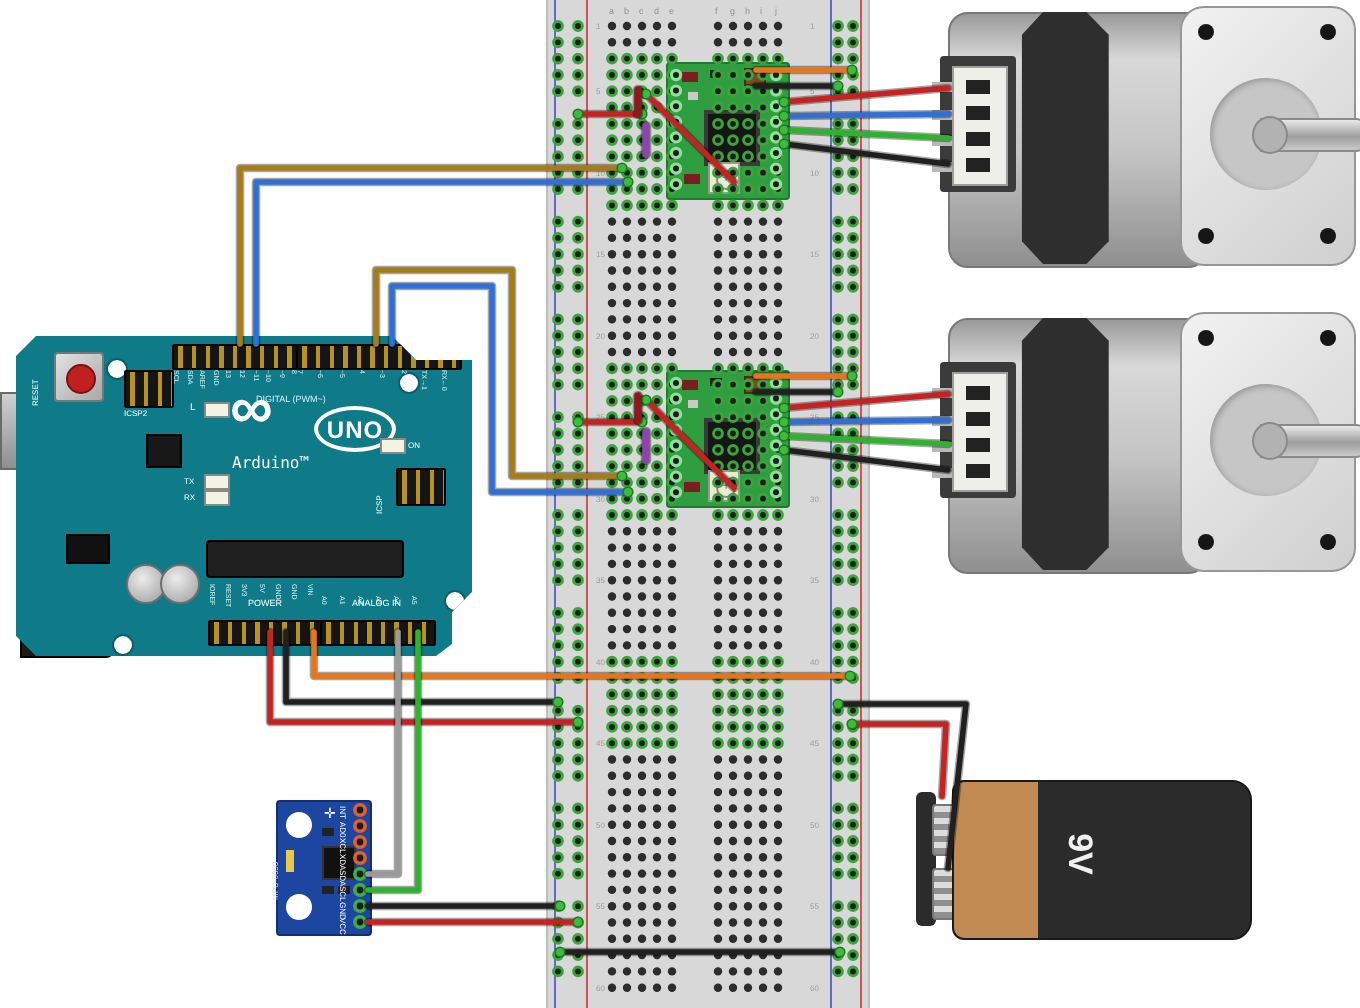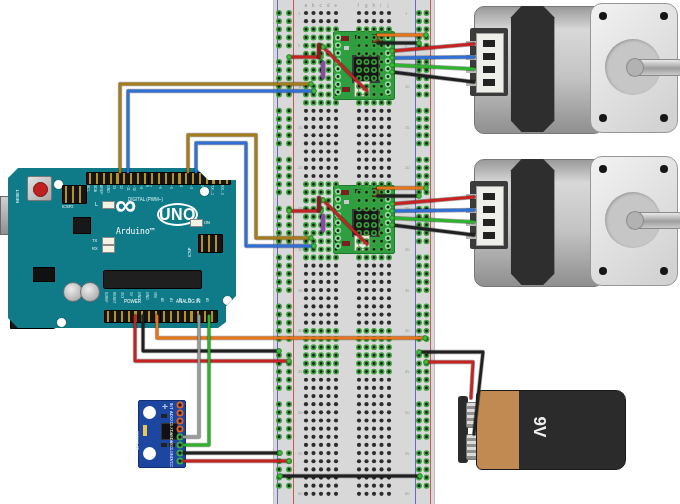--- a/index.html
+++ b/index.html
@@ -73,21 +73,21 @@
 
     <span class="abs tinylabel" style="left:87px;top:33px;font-size:5px;">L</span>
     <div class="abs" style="left:94px;top:33px;width:11px;height:6px;background:#f3f3e4;border:1px solid #888;"></div>
     <span class="abs tinylabel" style="left:84px;top:70px;">TX</span>
     <div class="abs" style="left:94px;top:69px;width:11px;height:6px;background:#f3f3e4;border:1px solid #888;"></div>
     <span class="abs tinylabel" style="left:84px;top:78px;">RX</span>
     <div class="abs" style="left:94px;top:77px;width:11px;height:6px;background:#f3f3e4;border:1px solid #888;"></div>
 
     <span class="abs" style="left:107px;top:22px;font-size:30px;color:#fff;font-weight:bold;line-height:30px;">∞</span>
     <div class="abs" style="left:149px;top:35px;width:37px;height:19px;border:2px solid #fff;border-radius:50%;display:flex;align-items:center;justify-content:center;">
-      <span style="font-size:16px;font-weight:bold;color:#fff;letter-spacing:0.5px;text-align:center;">UNO</span>
+      <span style="font-size:12px;font-weight:bold;color:#fff;letter-spacing:0.5px;text-align:center;">UNO</span>
     </div>
     <span class="abs" style="left:108px;top:59px;font-size:8px;color:#fff;font-family:'DejaVu Sans Mono',monospace;">Arduino™</span>
 
     <div class="abs" style="left:182px;top:51px;width:11px;height:6px;background:#f3f3e4;border:1px solid #888;"></div>
     <span class="abs tinylabel" style="left:196px;top:52px;">ON</span>
 
     <div class="abs pinstrip" style="left:190px;top:66px;width:23px;height:17px;"></div>
     <span class="abs tinylabel vtextccw" style="left:184px;top:84px;">ICSP</span>
 
     <div class="abs" style="left:65px;top:49px;width:16px;height:15px;background:#181818;border:1px solid #000;"></div>

